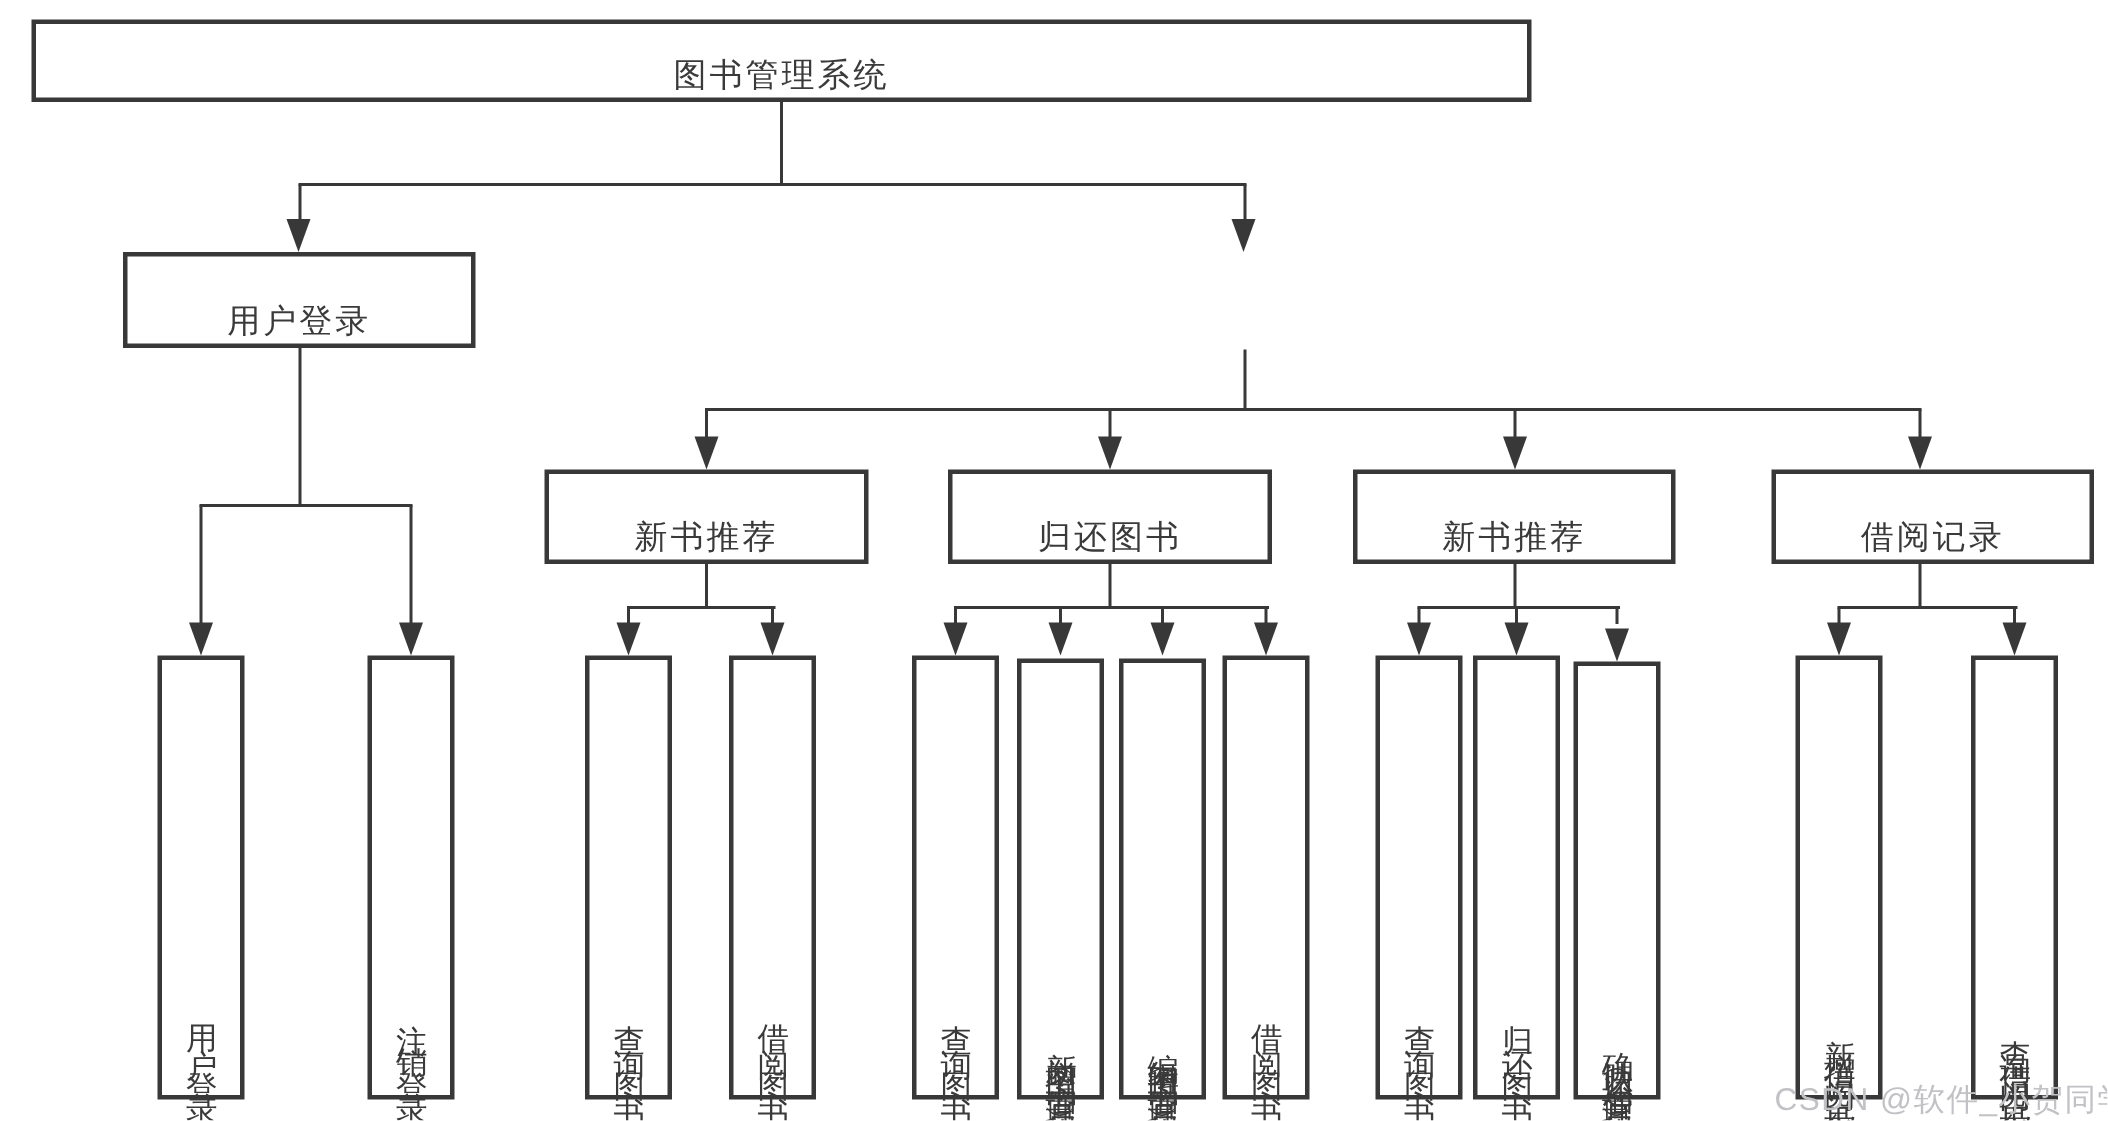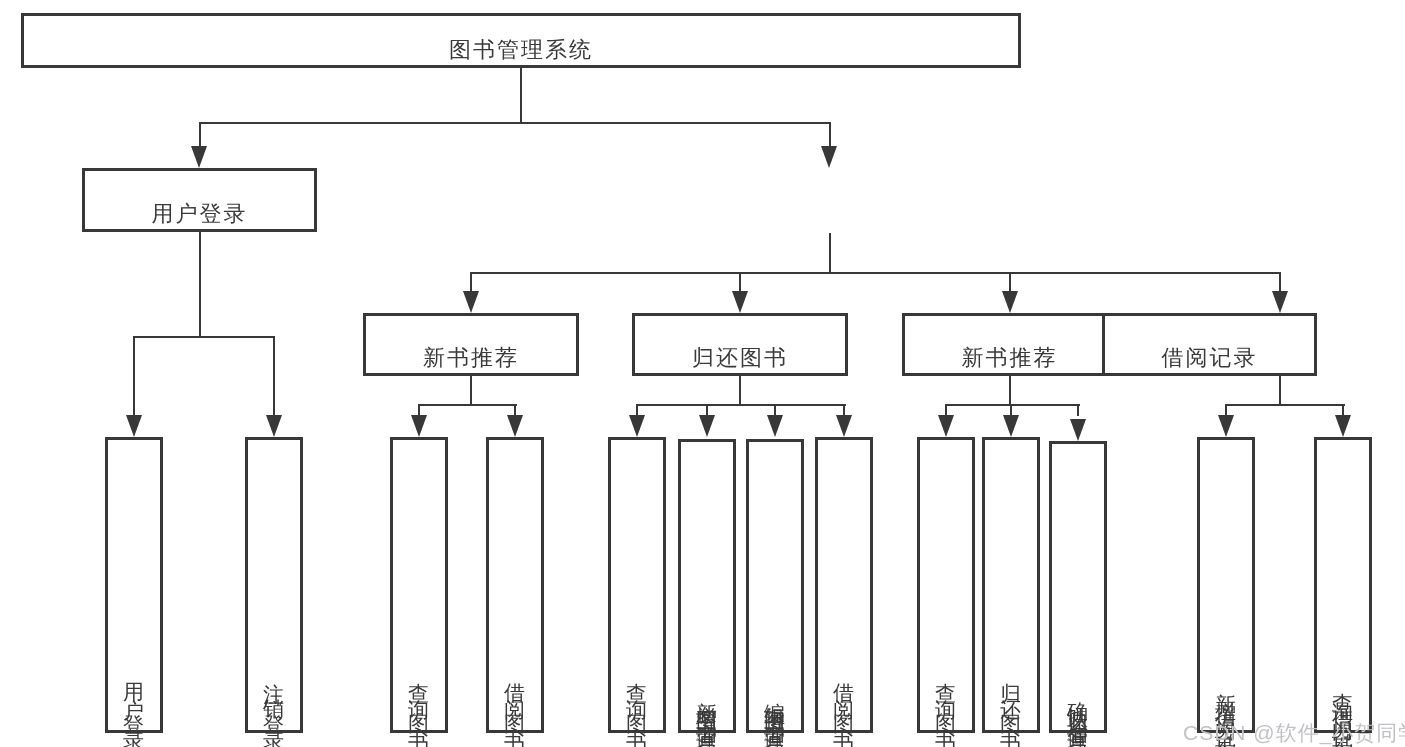--- a/index.html
+++ b/index.html
@@ -82,21 +82,21 @@
   </div>
 
   <div class="node h" style="left:632px;top:313px;width:216px;height:63px">
     <span>归还图书</span>
   </div>
 
   <div class="node h" style="left:902px;top:313px;width:215px;height:63px">
     <span>新书推荐</span>
   </div>
 
-  <div class="node h" style="left:1102px;top:313px;width:215px;height:63px">
+  <div class="node h" style="left:1181px;top:313px;width:215px;height:63px">
     <span>借阅记录</span>
   </div>
 
   <div class="node v" style="left:105px;top:437px;width:58px;height:296px">
     <span class="vtext sp-wide">用户登录</span>
   </div>
 
   <div class="node v" style="left:245px;top:437px;width:58px;height:296px">
     <span class="vtext sp-wide">注销登录</span>
   </div>

